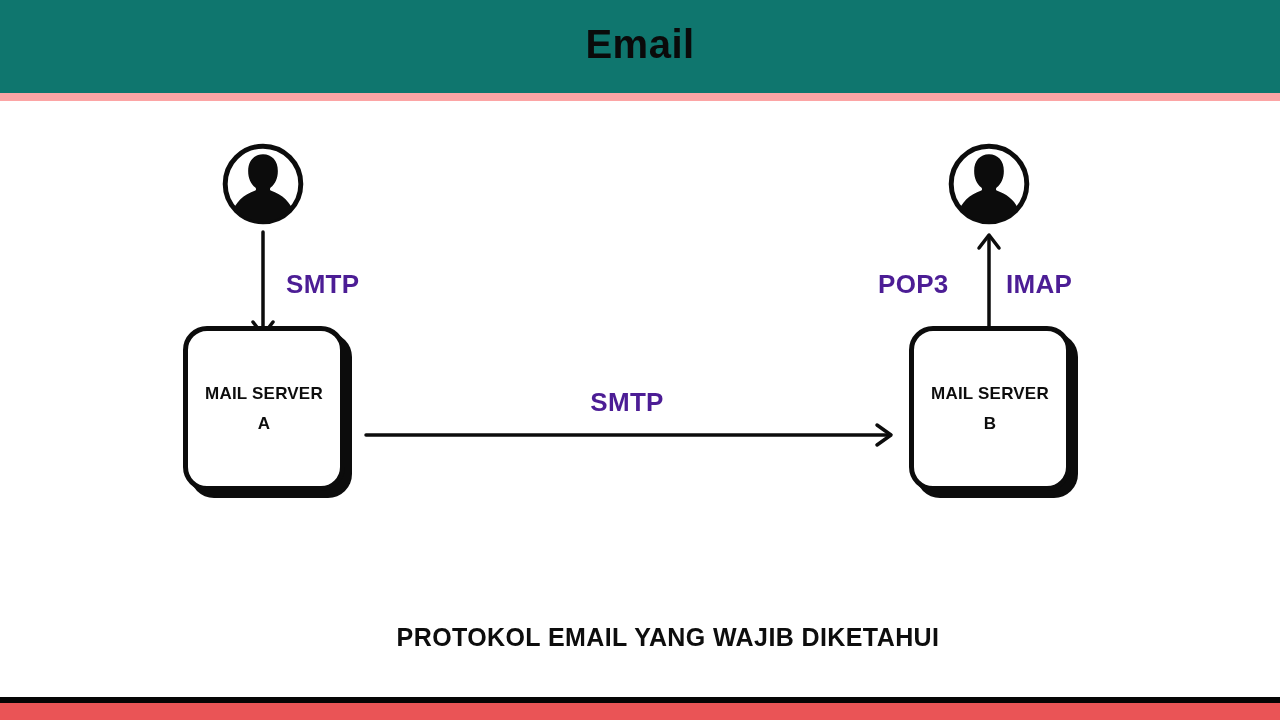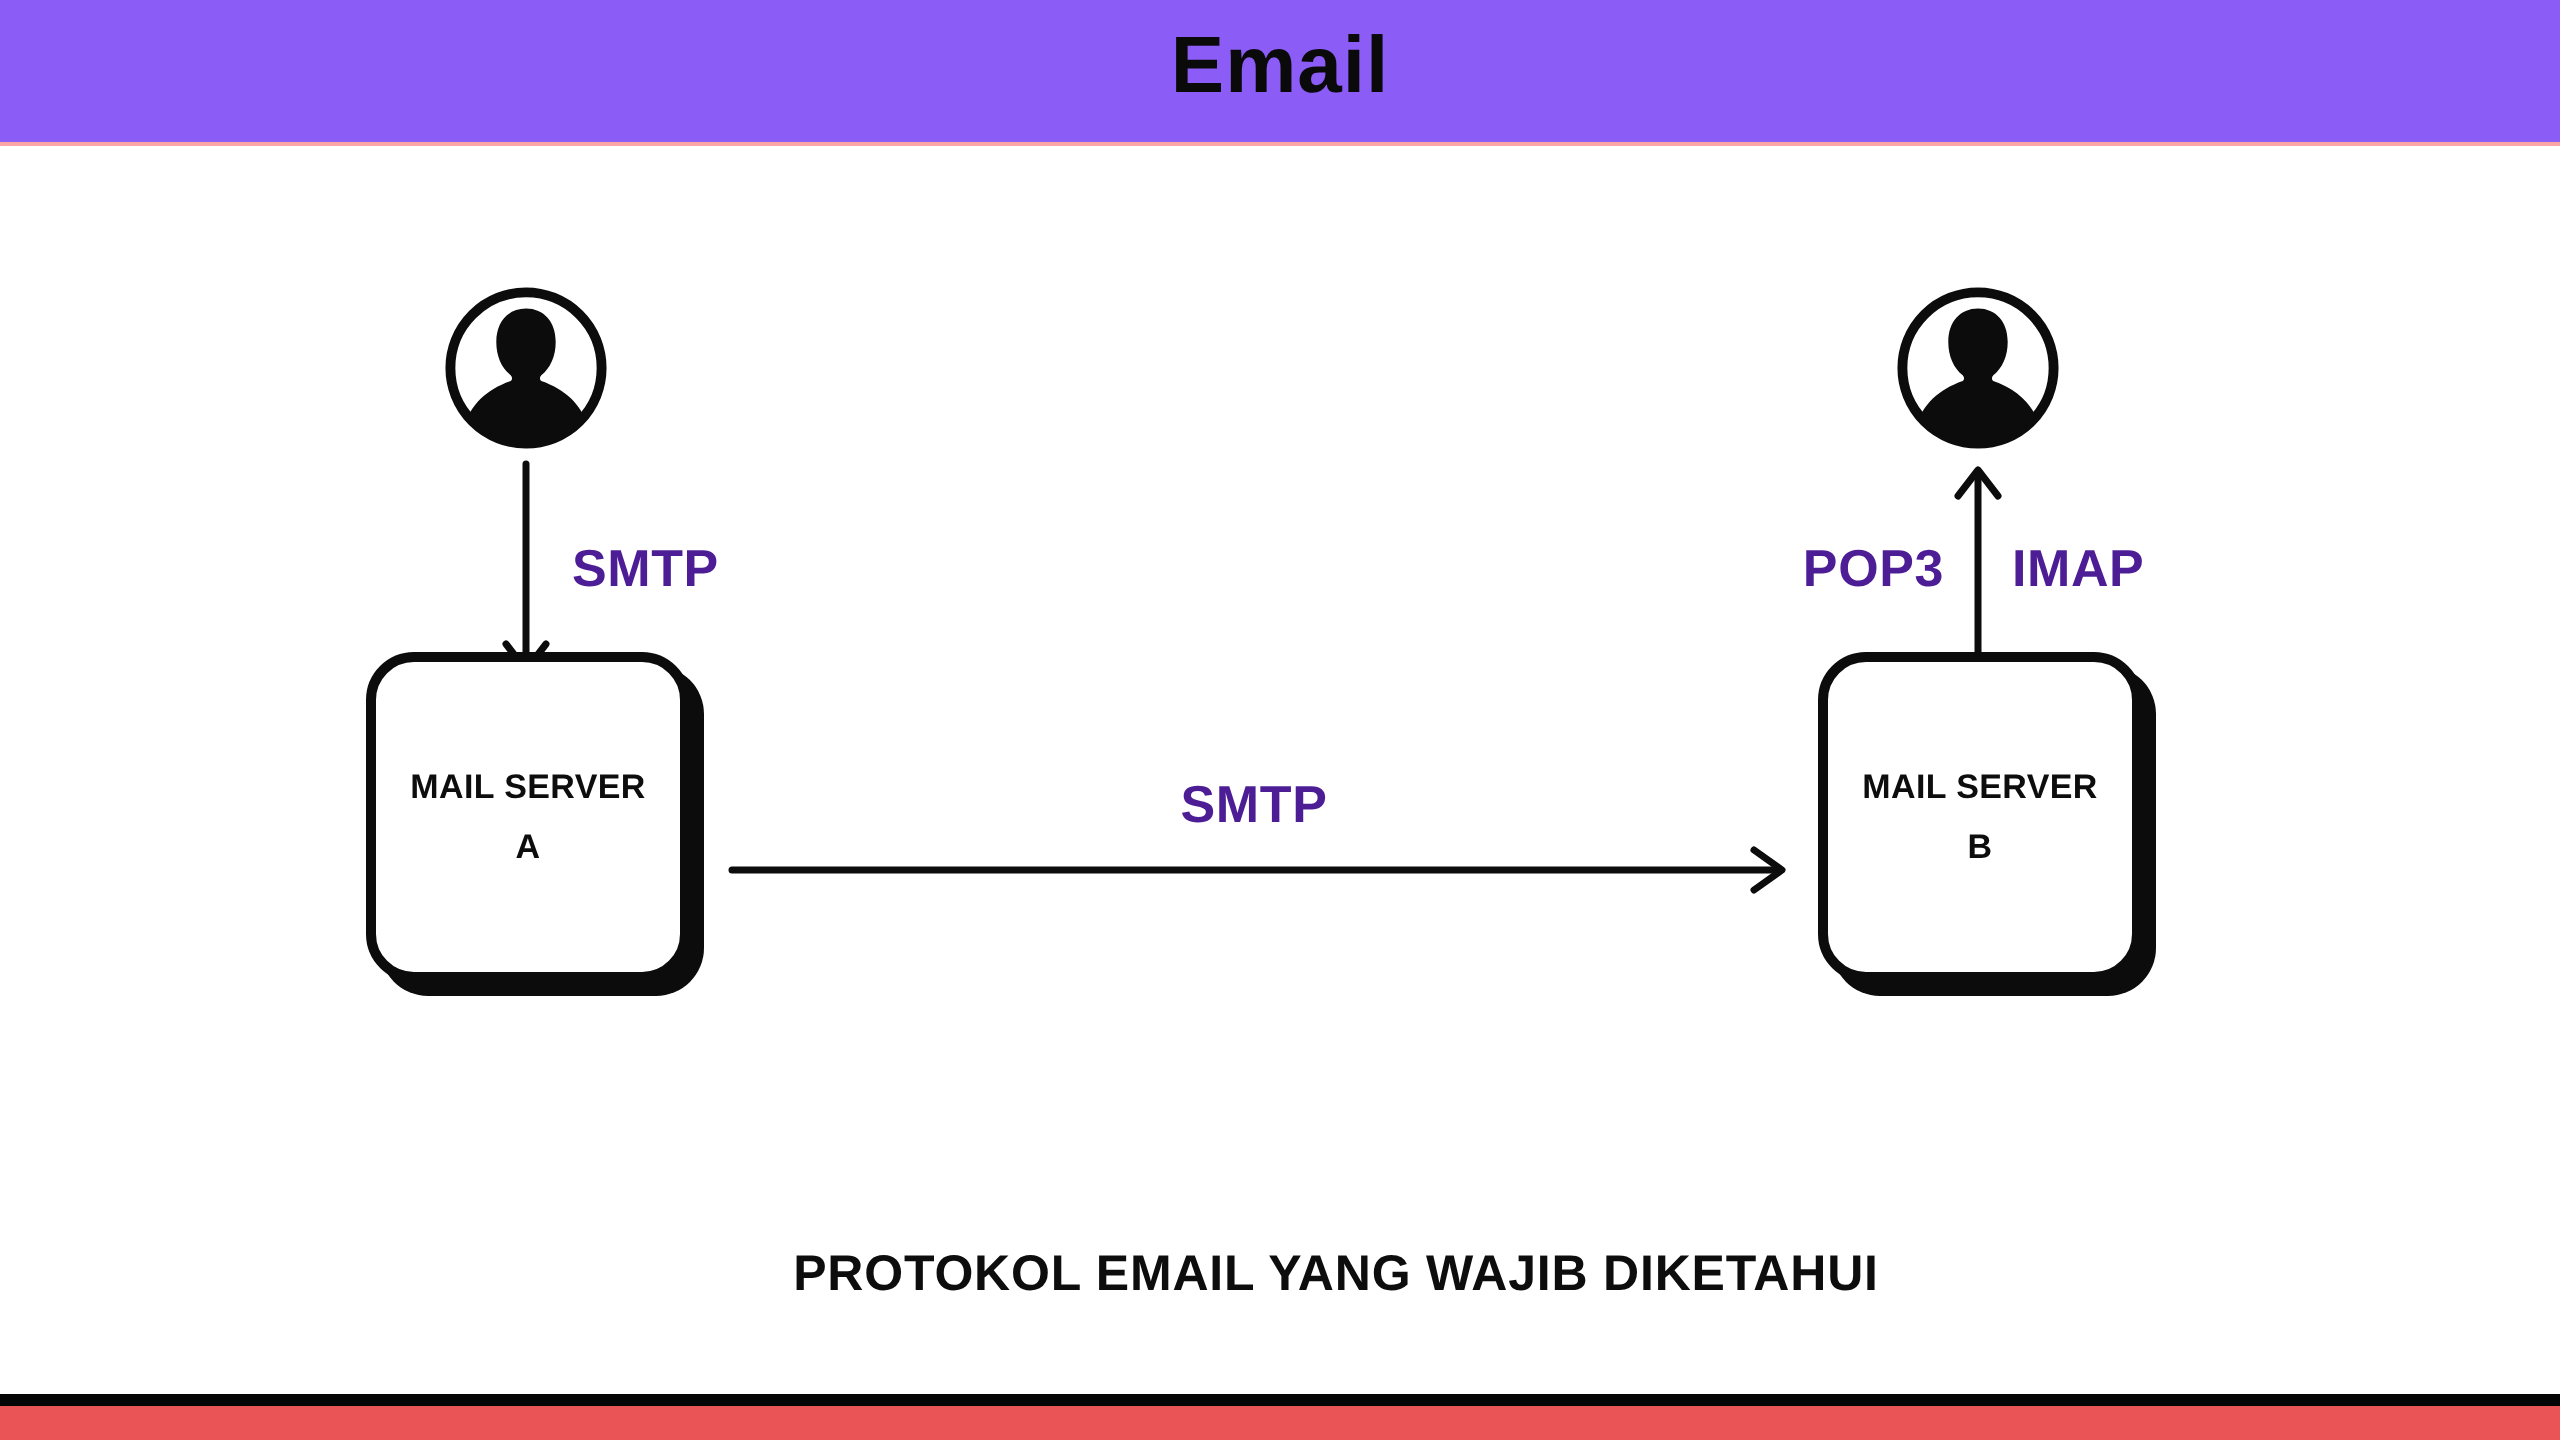--- a/index.html
+++ b/index.html
@@ -8,23 +8,23 @@
     position: relative;
     background: #ffffff;
     font-family: "Liberation Sans", sans-serif;
     color: #0d0d0d;
   }
 
   
   .header {
     position: absolute;
     left: 0; top: 0;
-    width: 1280px; height: 73px;
-    background: #8b5cf6;
-    border-bottom: 2px solid #fca5a5;
+    width: 1280px; height: 101px;
+    background: #0f766e;
+    border-bottom: 8px solid #fca5a5;
     display: flex;
     align-items: center;
     justify-content: center;
   }
   .header-title {
     font-size: 40px;
     font-weight: bold;
     letter-spacing: 0.5px;
     color: #0a0a0a;
     padding-bottom: 4px;
@@ -60,21 +60,21 @@
   .proto-label {
     position: absolute;
     font-weight: bold;
     font-size: 26px;
     letter-spacing: 0.3px;
     color: #4c1d95;
     white-space: nowrap;
   }
   #label-smtp-client { left: 286px; top: 269px; }
   #label-smtp-relay  { left: 366px; top: 387px; width: 522px; text-align: center; }
-  #label-pop3        { left: 878px; top: 269px; width: 94px; text-align: right; }
+  #label-pop3        { left: 878px; top: 269px; width: 94px; text-align: left; }
   #label-imap        { left: 1006px; top: 269px; }
 
   
   .server-box {
     position: absolute;
     top: 326px;
     width: 162px; height: 165px;
     background: #ffffff;
     border: 5px solid #0c0c0c;
     border-radius: 24px;

